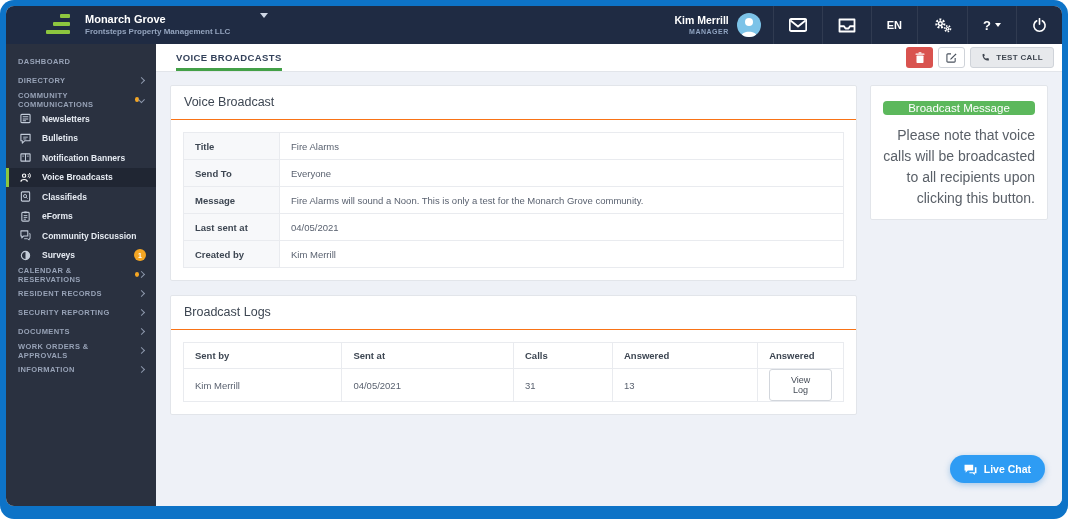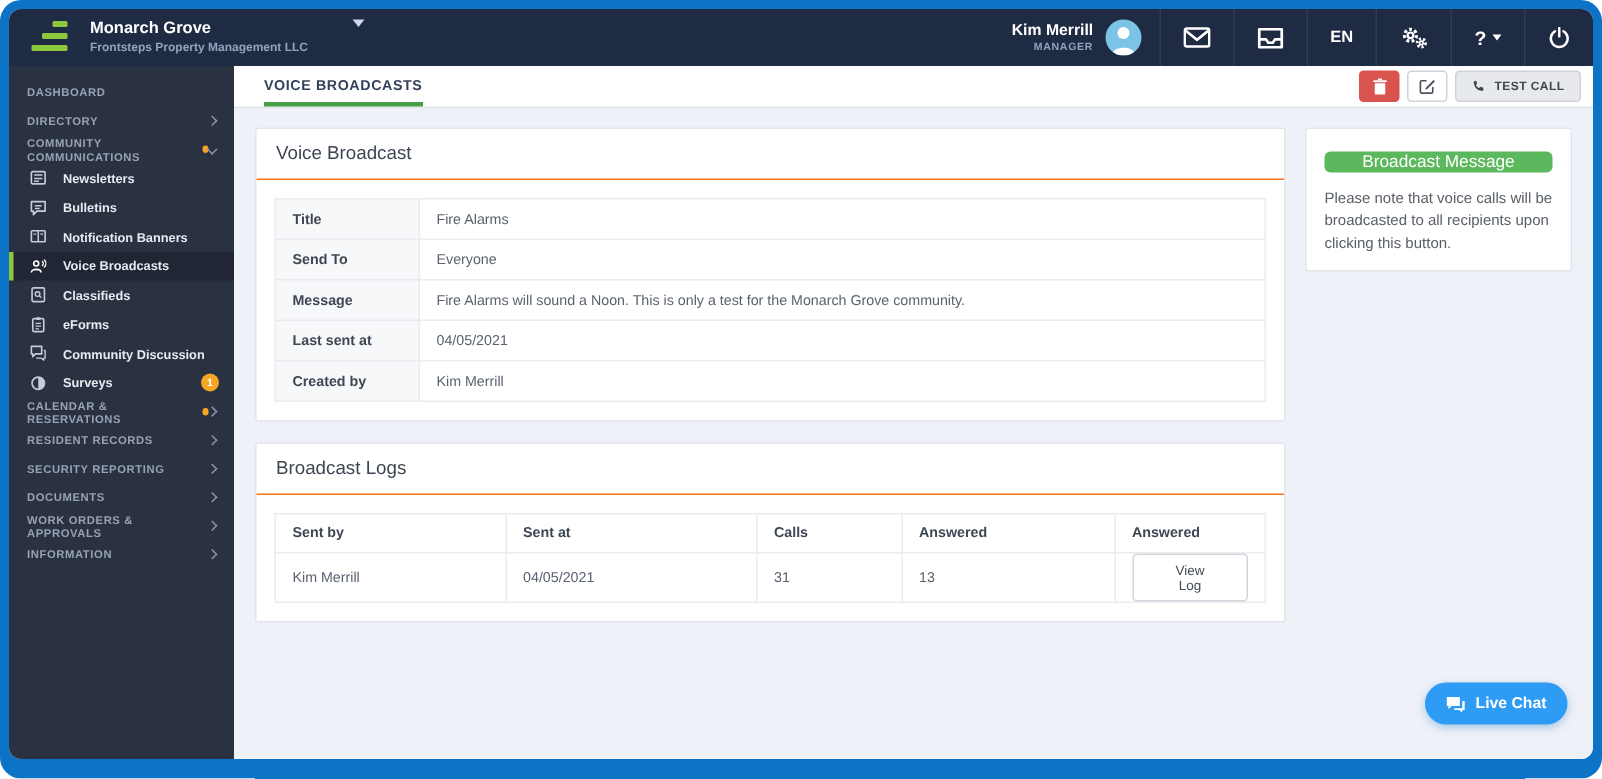--- a/index.html
+++ b/index.html
@@ -5,21 +5,21 @@
   * { margin:0; padding:0; box-sizing:border-box; }
   body { font-family: "Liberation Sans", "DejaVu Sans", sans-serif; background:#fff; }
 
   .frame { width:1068px; height:519px; background:#0d73c7; border-radius:14px;
            padding:6px 6px 13px 6px; overflow:hidden; }
   .window { width:100%; height:100%; border-radius:8px; overflow:hidden;
             display:flex; flex-direction:column; background:#eef1f7; position:relative; }
 
   
   .topbar { height:38px; background:#1f2b43; display:flex; align-items:center; flex-shrink:0; }
-  .brand { display:flex; align-items:flex-start; padding-left:13px; }
+  .brand { display:flex; align-items:flex-start; padding-left:13px;margin-left:25px; }
   .logo { width:26px; height:24px; position:relative; margin-right:15px; }
   .logo i { position:absolute; right:0; background:#8dc63f; height:4px; border-radius:1px; display:block; }
   .logo i:nth-child(1){ top:1px; width:10px; }
   .logo i:nth-child(2){ top:9px; width:17px; }
   .logo i:nth-child(3){ top:17px; width:24px; }
   .brand-names { line-height:1.25; }
   .brand-community { color:#fff; font-size:11px; font-weight:bold; }
   .brand-company { color:#93a3bd; font-size:8px; font-weight:bold; }
   .brand-caret { margin-left:30px; width:0; height:0; border-left:4px solid transparent;
                  border-right:4px solid transparent; border-top:5px solid #cfd8e6; cursor:pointer; }
@@ -91,26 +91,26 @@
   table { border-collapse:collapse; width:100%; }
   .kv-table td { border:1px solid #e9ebef; font-size:9.5px; padding:0 11px; height:27px; }
   .kv-label { width:96px; background:#f7f8fa; font-weight:bold; color:#3d4652; }
   .kv-value { color:#5a6270; }
 
   .vb-panel { margin-bottom:14px; }
 
   .action-panel { padding:12px 12px 10px; }
   .btn-broadcast { width:100%; height:14px; background:#5cb85c; border:none; border-radius:4px;
                    color:#fff; font-size:11.5px; font-family:inherit; cursor:pointer; }
-  .action-note { margin-top:9px; font-size:10px; color:#5a6068; line-height:1.5; }
+  .action-note { margin-top:9px; font-size:14px; color:#5a6068; line-height:1.5;text-align:right; }
 
   .logs-table th { font-size:9.5px; color:#3d4652; text-align:left; padding:0 11px; height:26px;
                    border:1px solid #e9ebef; font-weight:bold; }
   .logs-table td { font-size:9.5px; color:#5a6270; padding:0 11px; height:33px; border:1px solid #e9ebef; }
-  .btn-viewlog { background:#fff; border:1px solid #d2d6dc; border-radius:3px; padding:5px 28px;
+  .btn-viewlog { background:#fff; border:1px solid #d2d6dc; border-radius:3px; padding:5px 13px;
                  font-size:9px; color:#454c57; font-family:inherit; cursor:pointer; }
 
   .live-chat { position:absolute; right:17px; bottom:23px; background:#2e9cf4; color:#fff;
                border:none; border-radius:15px; height:28px; padding:0 14px; display:flex;
                align-items:center; gap:7px; font-size:10.5px; font-weight:bold; font-family:inherit;
                cursor:pointer; box-shadow:0 2px 6px rgba(30,120,200,0.35); }
 </style>
 </head>
 <body>
 

